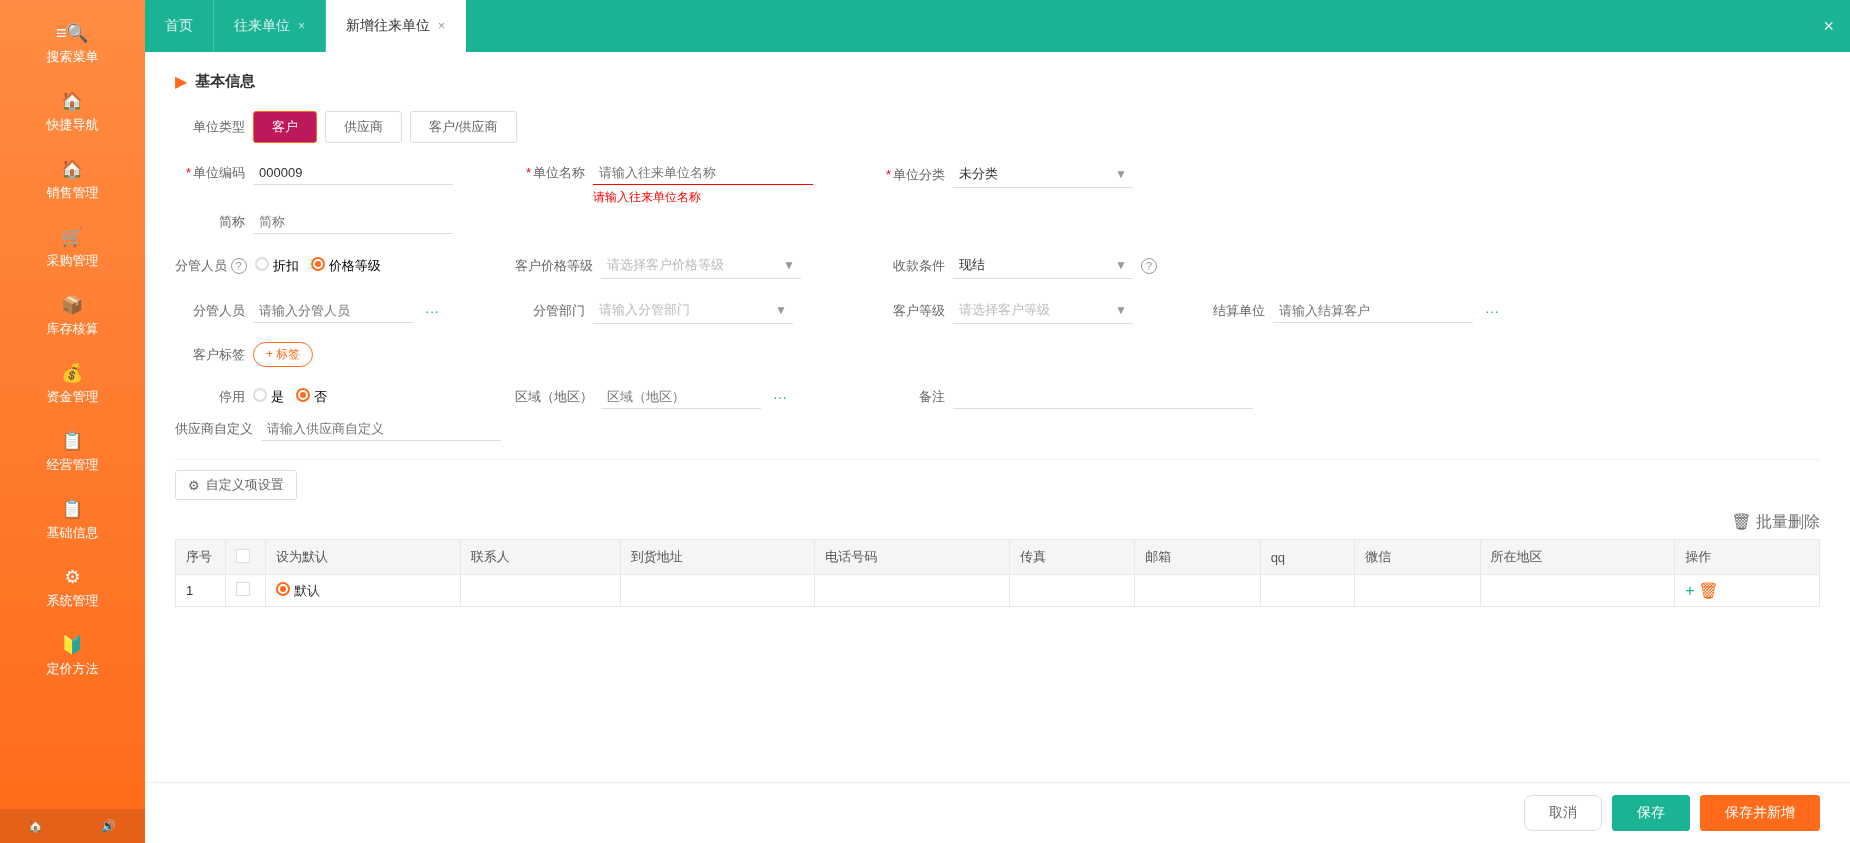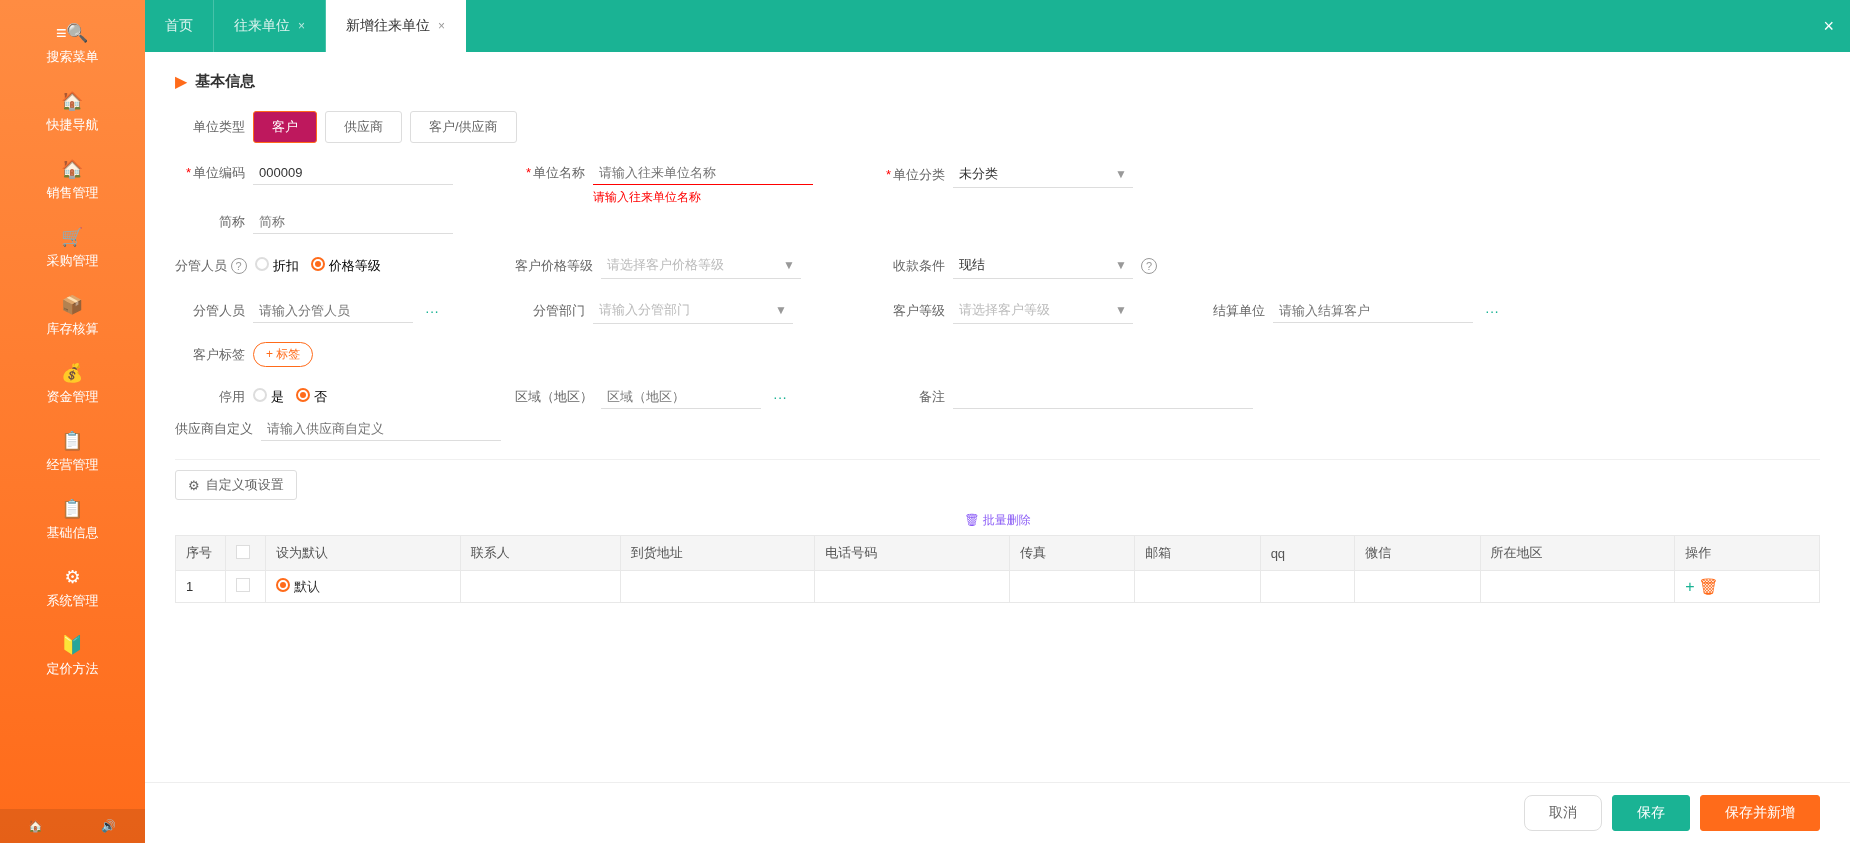--- a/index.html
+++ b/index.html
@@ -295,23 +295,23 @@
       color: #333;
     }
     .table-action-btn {
       color: #1ab394;
       cursor: pointer;
       background: none;
       border: none;
       font-size: 16px;
     }
     .batch-delete {
-      text-align: center;
-      color: #8b5cf6;
-      font-size: 12px;
+      text-align: right;
+      color: #737373;
+      font-size: 16px;
       margin-bottom: 6px;
       cursor: pointer;
     }
 
     
     .footer {
       display: flex;
       justify-content: flex-end;
       align-items: center;
       padding: 12px 30px;

